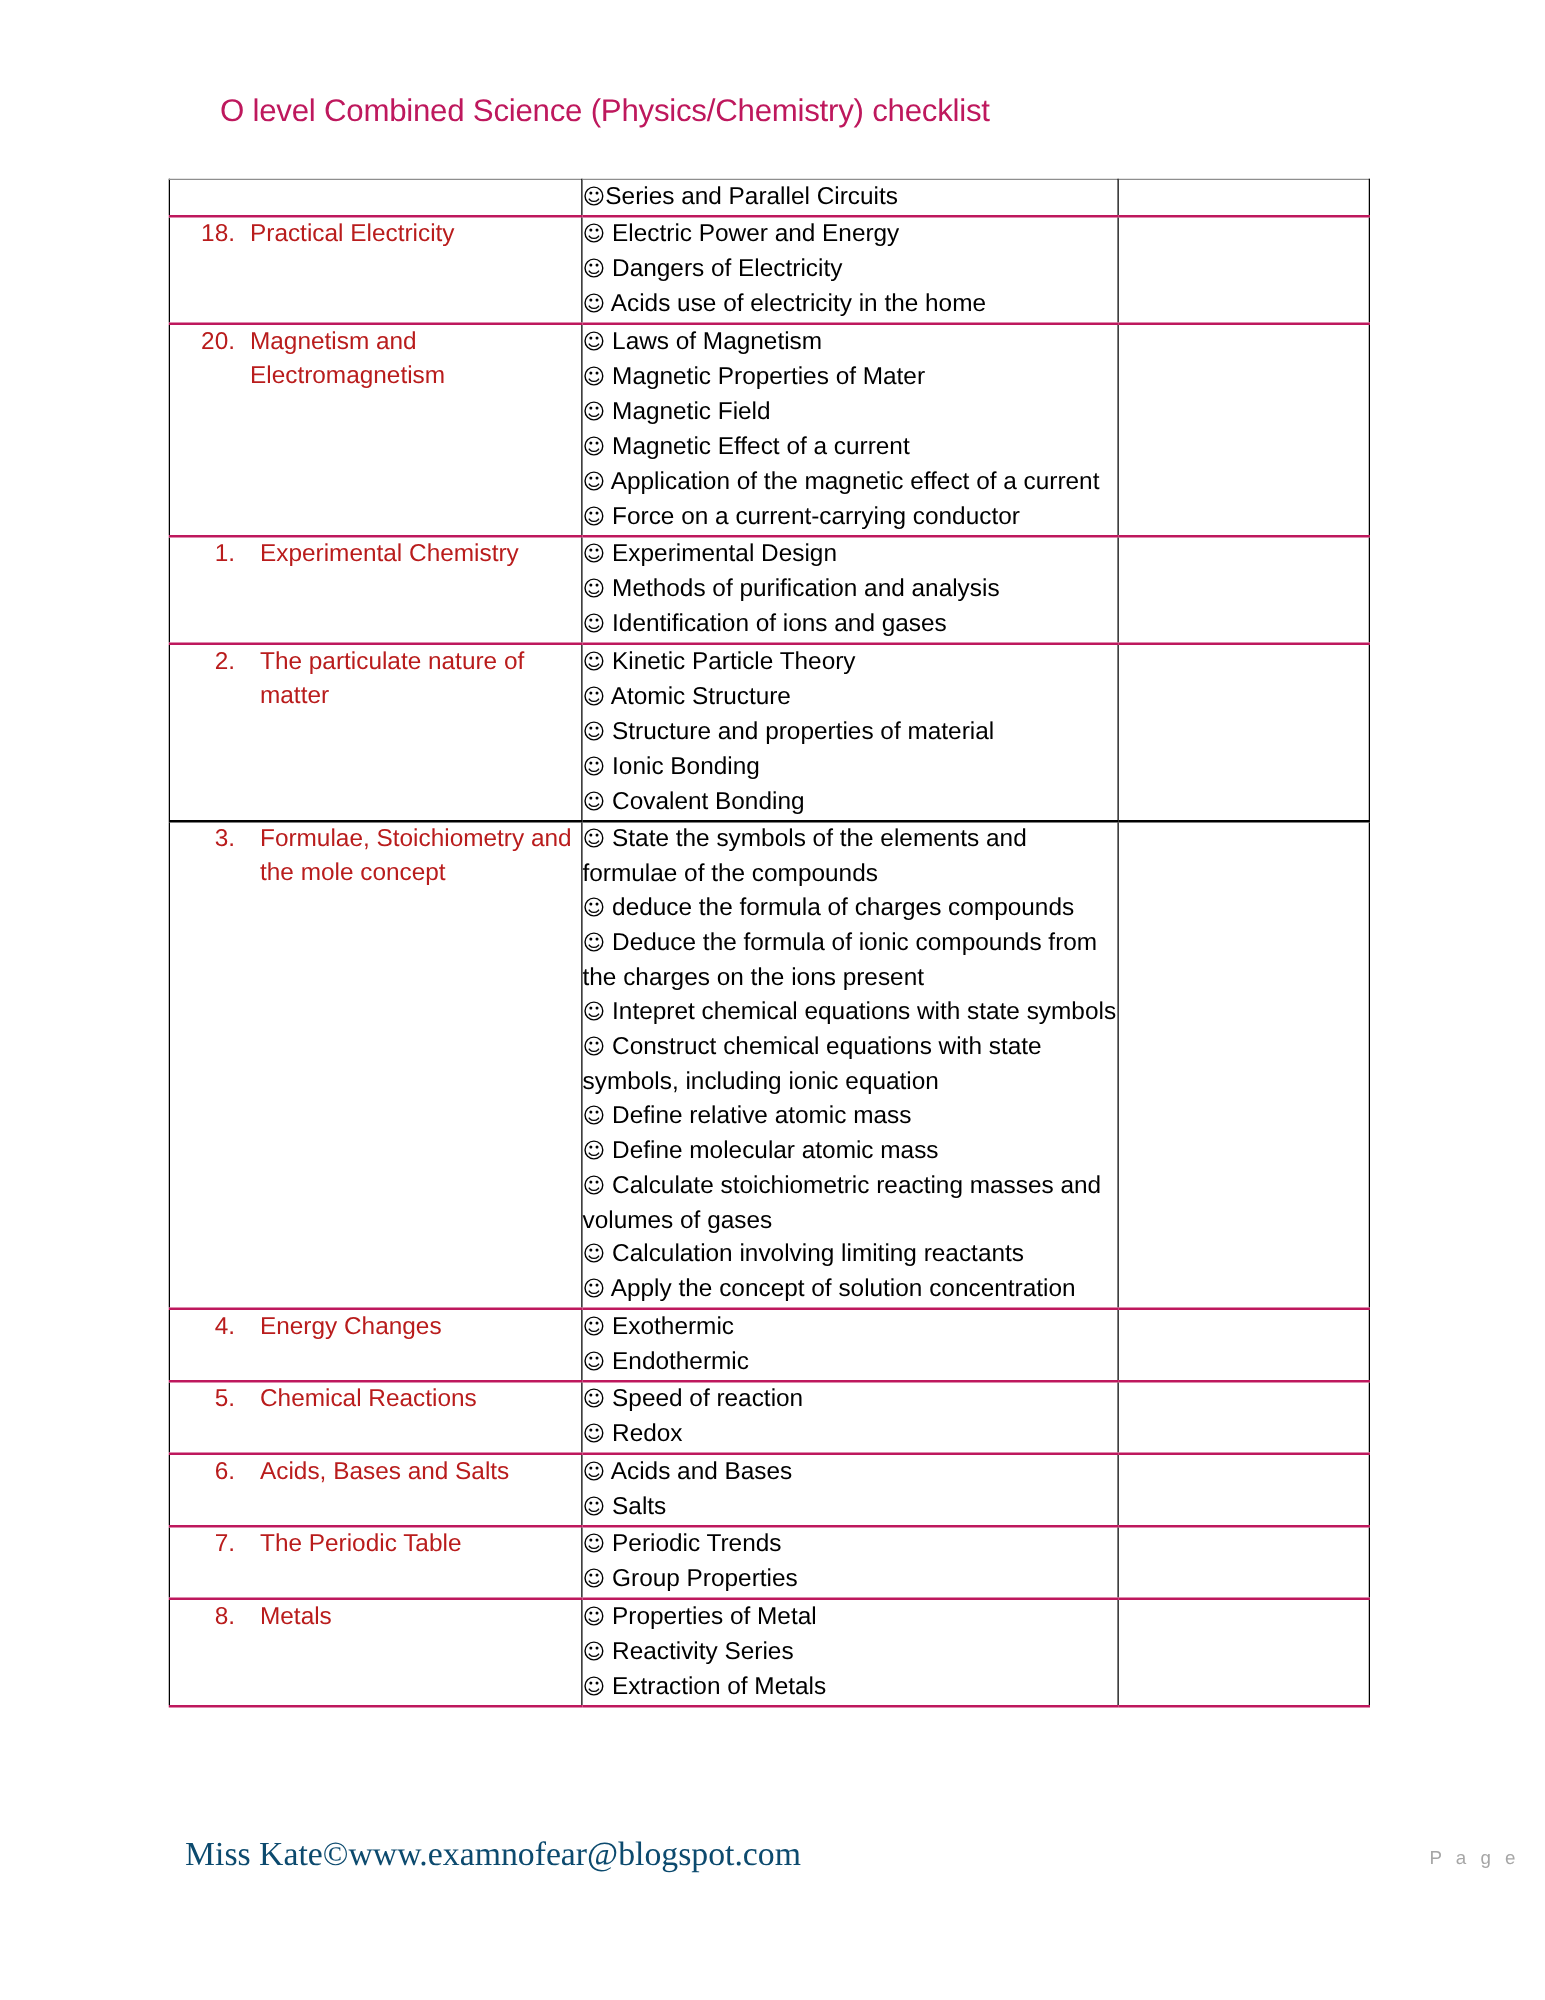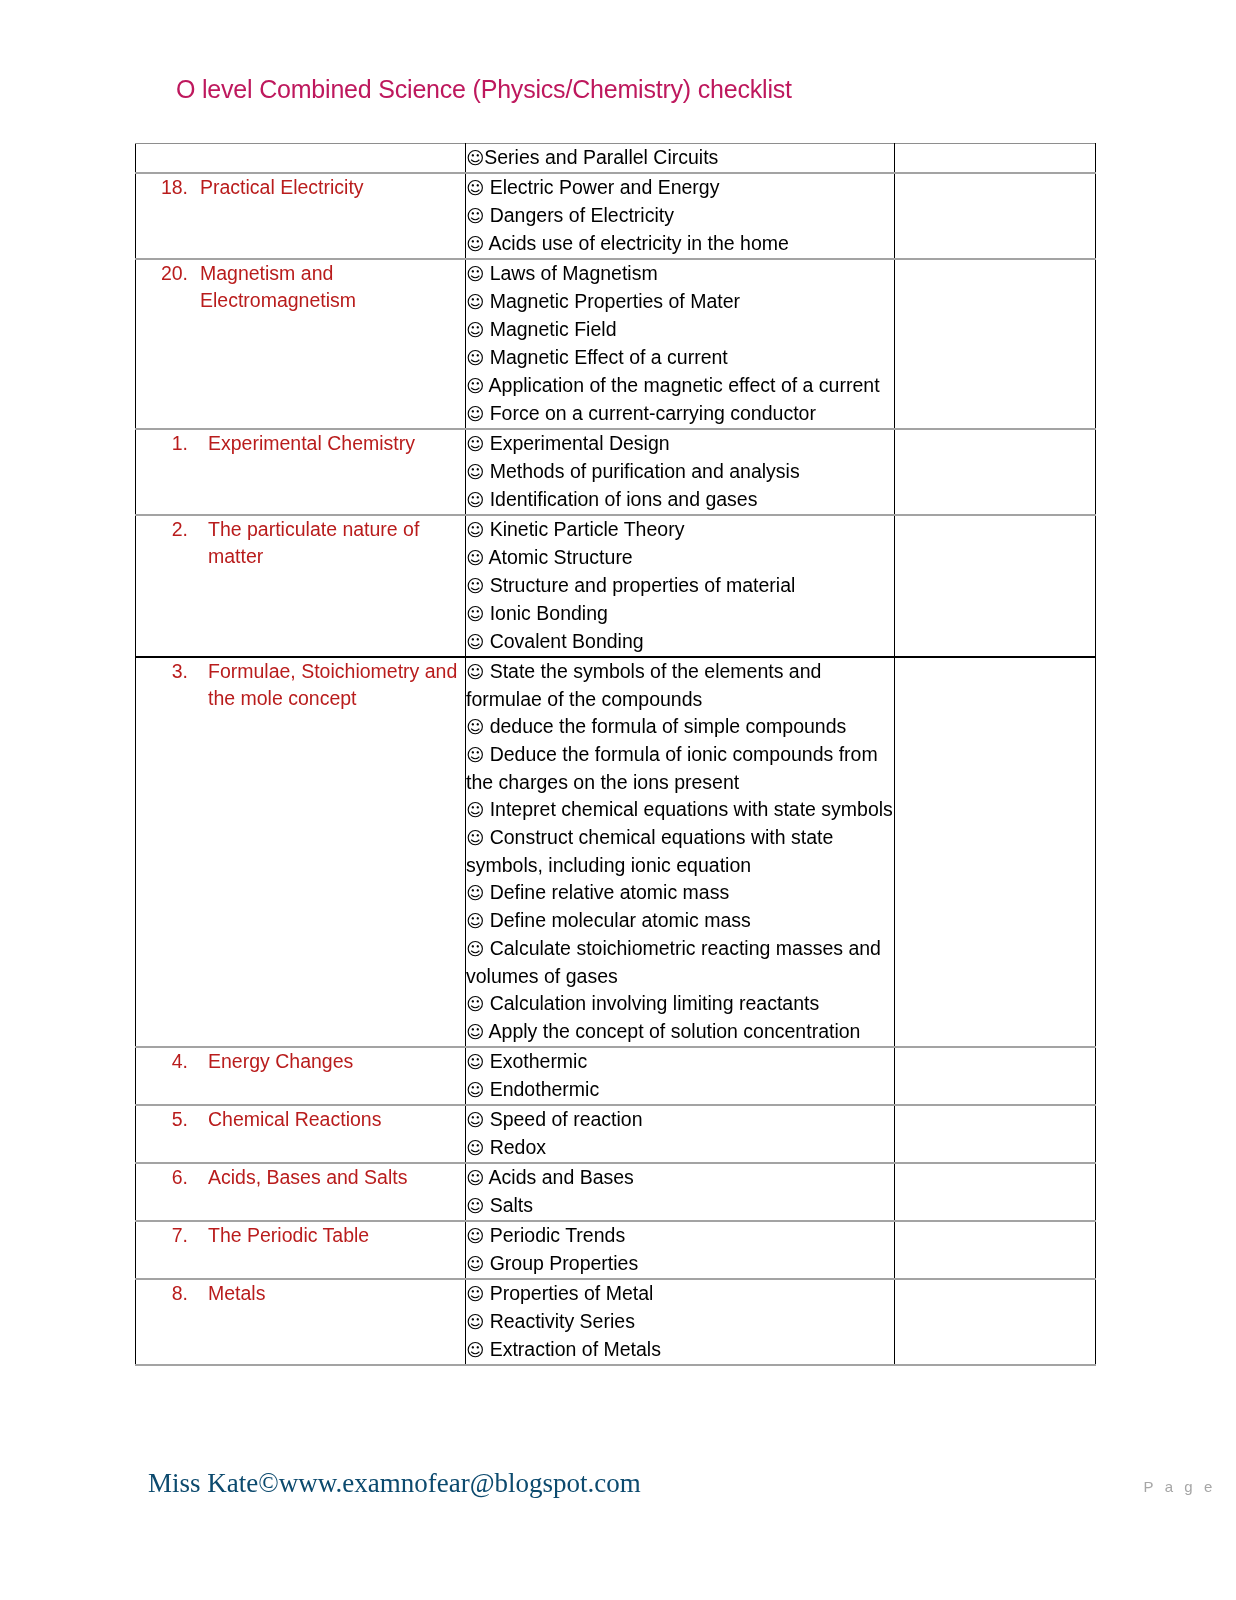--- a/index.html
+++ b/index.html
@@ -51,21 +51,21 @@
     border: 1px solid #000;
     background: #fff;
   }
 
   
   col.c-topic { width: 330px; }
   col.c-content { width: 429px; }
   col.c-tick { width: 201px; }
 
   
-  tr.major > td { border-top: 2px solid #000; border-bottom: 2px solid #a3a3a3; }
+  tr.major > td { border-top: 2px solid #000; border-bottom: 2px solid #be185d; }
   tr.thin > td { border-top: 1px solid #9a9a9a; border-bottom: 1px solid #9a9a9a; }
 
   tr.first-row > td { border-top: 1px solid #8e8e8e; }
 
   .topic-cell {
     padding: 6px 6px 9px 6px;
   }
   .topic-line {
     display: flex;
     font-size: 19.5px;
@@ -228,21 +228,21 @@
         </tr>
         <tr class="major">
           <td class="topic-cell">
             <div class="topic-line">
               <span class="topic-num">3.</span>
               <span class="topic-text">Formulae, Stoichiometry and the mole concept</span>
             </div>
           </td>
           <td class="content-cell">
             <span class="content-line"><span class="smiley">☺</span><span> State the symbols of the elements and formulae of the compounds</span></span>
-            <span class="content-line"><span class="smiley">☺</span><span> deduce the formula of simple compounds</span></span>
+            <span class="content-line"><span class="smiley">☺</span><span> deduce the formula of charges compounds</span></span>
             <span class="content-line"><span class="smiley">☺</span><span> Deduce the formula of ionic compounds from the charges on the ions present</span></span>
             <span class="content-line"><span class="smiley">☺</span><span> Intepret chemical equations with state symbols</span></span>
             <span class="content-line"><span class="smiley">☺</span><span> Construct chemical equations with state symbols, including ionic equation</span></span>
             <span class="content-line"><span class="smiley">☺</span><span> Define relative atomic mass</span></span>
             <span class="content-line"><span class="smiley">☺</span><span> Define molecular atomic mass</span></span>
             <span class="content-line"><span class="smiley">☺</span><span> Calculate stoichiometric reacting masses and volumes of gases</span></span>
             <span class="content-line"><span class="smiley">☺</span><span> Calculation involving limiting reactants</span></span>
             <span class="content-line"><span class="smiley">☺</span><span> Apply the concept of solution concentration</span></span>
           </td>
           <td class="tick-cell"><span></span></td>

